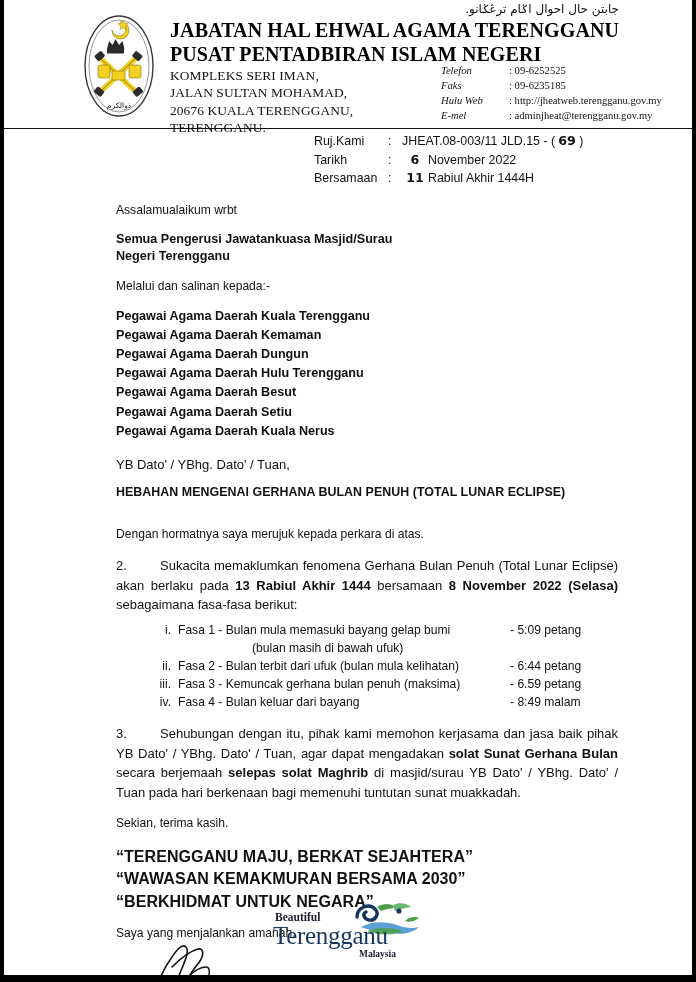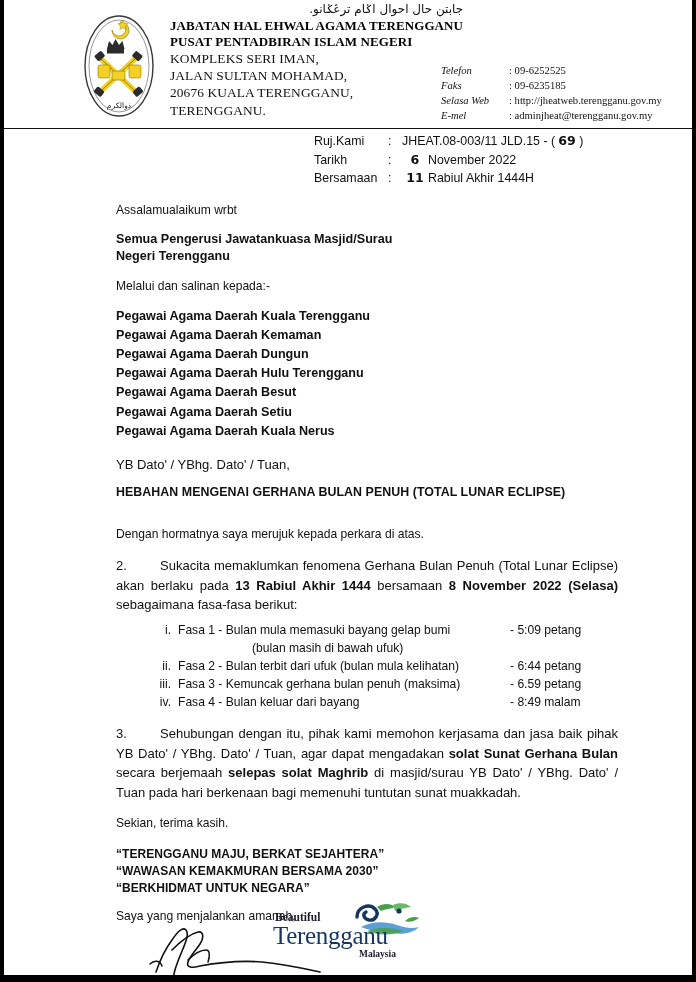--- a/index.html
+++ b/index.html
@@ -38,21 +38,21 @@
     font-size: 12px;
     color: #111;
     letter-spacing: 0px;
     direction: rtl;
     line-height: 1.3;
     padding-left: 4px;
   }
   .dept1, .dept2 {
     font-family: "Liberation Serif", serif;
     font-weight: bold;
-    font-size: 13px;
+    font-size: 20px;
     letter-spacing: 0.1px;
     color: #000;
     line-height: 1.24;
   }
   .addr {
     font-family: "Liberation Serif", serif;
     font-size: 13.4px;
     color: #111;
     line-height: 1.29;
     letter-spacing: 0.1px;
@@ -147,21 +147,21 @@
   .ph-rn { width: 22px; flex: 0 0 22px; text-align: right; padding-right: 7px; }
   .ph-txt { flex: 1 1 auto; }
   .ph-time { flex: 0 0 108px; text-align: left; white-space: nowrap; }
   .ph-sub { padding-left: 96px; }
 
   .sekian { margin-top: 13px; font-size: 12.1px; }
 
   .mottos {
     margin-top: 13px;
     font-weight: bold;
-    font-size: 12px;
+    font-size: 16px;
     line-height: 1.4;
     letter-spacing: 0.05px;
   }
   .saya { margin-top: 12px; font-size: 12.1px; }
 
   .sigwrap { position: relative; height: 58px; }
   .signature {
     position: absolute;
     left: 26px; top: -6px;
     width: 190px; height: 68px;
@@ -263,21 +263,21 @@
     <div class="contact">
       <div class="contact-row">
         <span class="contact-label">Telefon</span>
         <span class="contact-val">: 09-6252525</span>
       </div>
       <div class="contact-row">
         <span class="contact-label">Faks</span>
         <span class="contact-val">: 09-6235185</span>
       </div>
       <div class="contact-row">
-        <span class="contact-label">Selasa Web</span>
+        <span class="contact-label">Hulu Web</span>
         <span class="contact-val">: http://jheatweb.terengganu.gov.my</span>
       </div>
       <div class="contact-row">
         <span class="contact-label">E-mel</span>
         <span class="contact-val">: adminjheat@terengganu.gov.my</span>
       </div>
     </div>
 
     <div class="rule"></div>
   </div>

